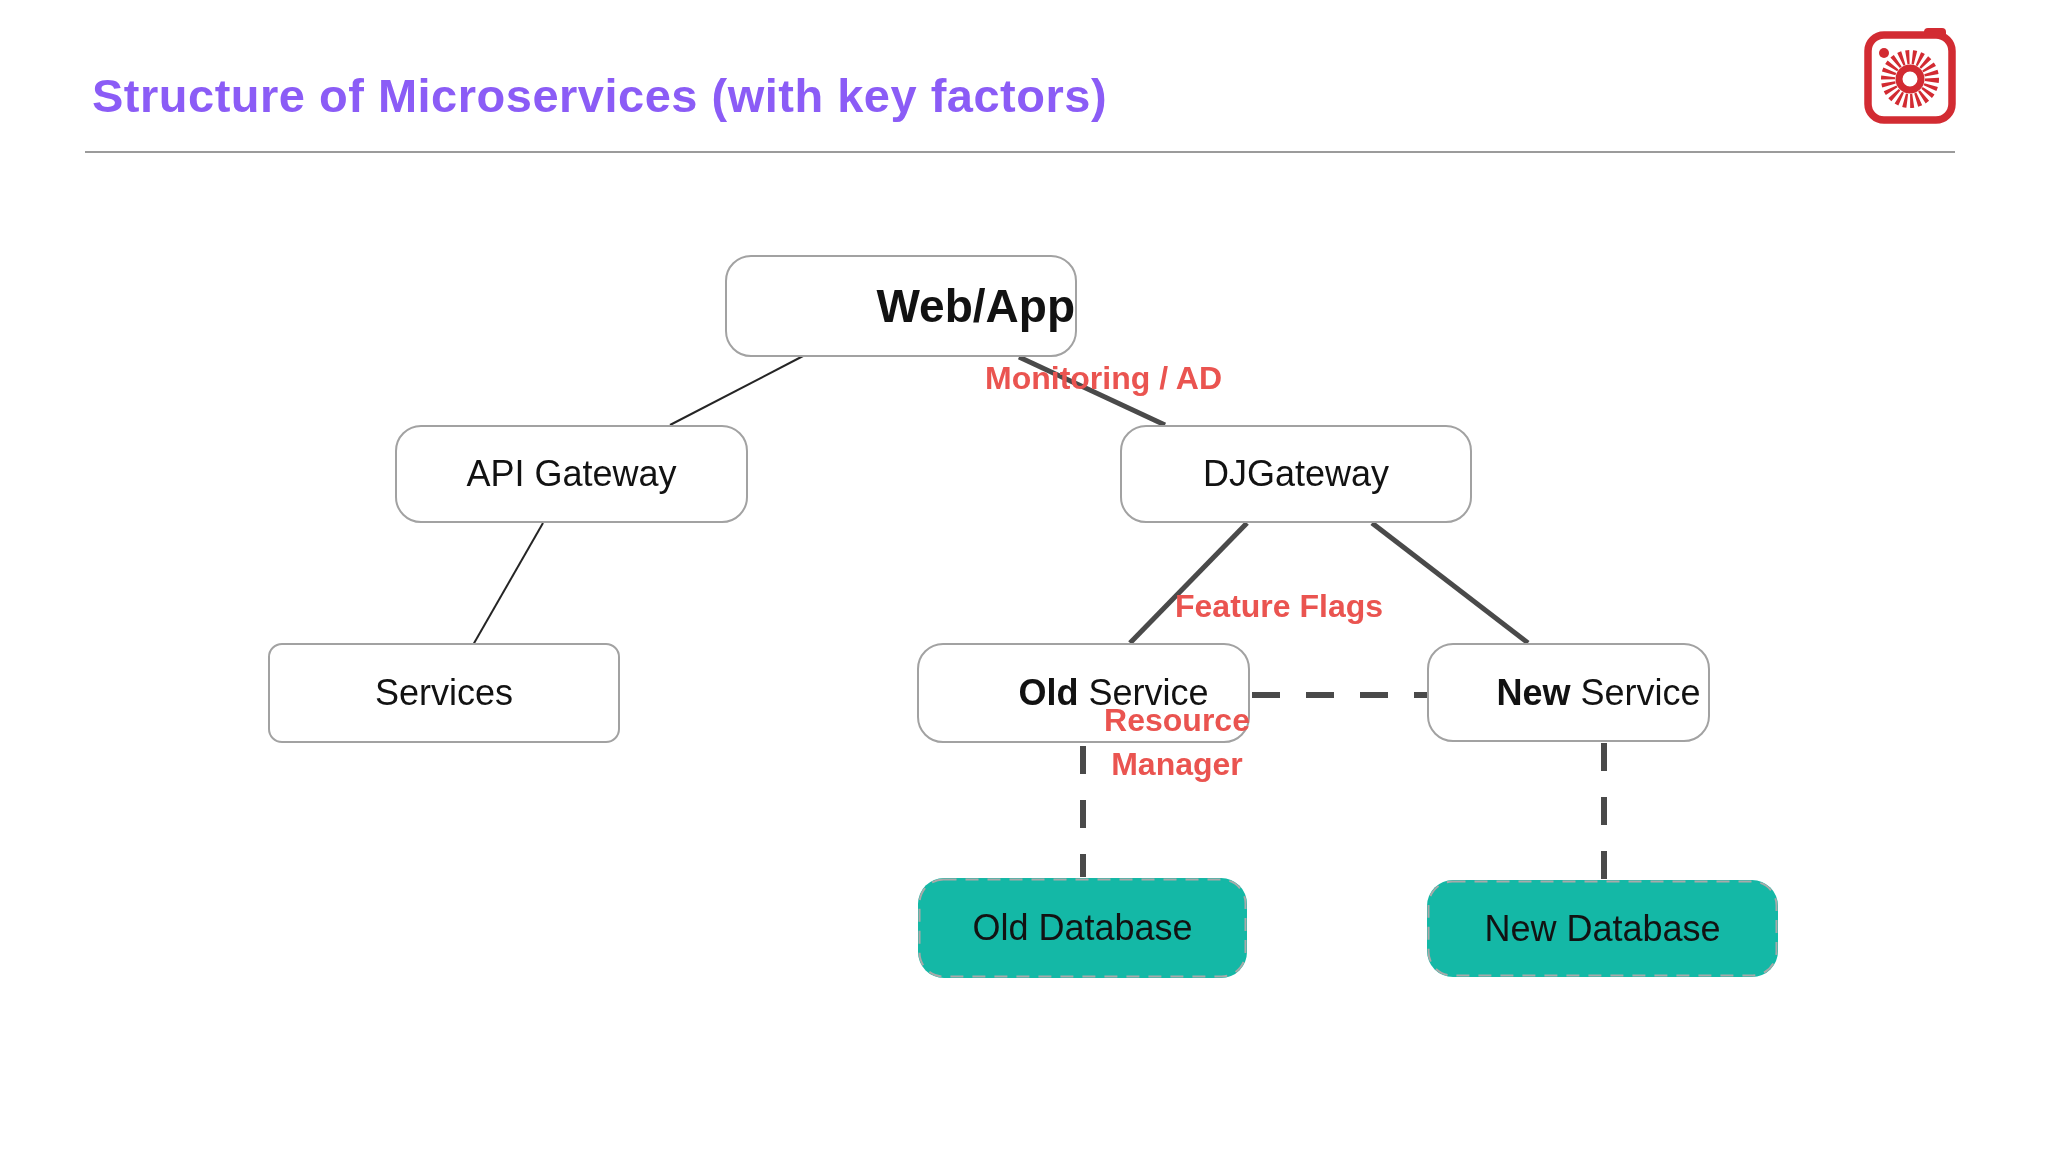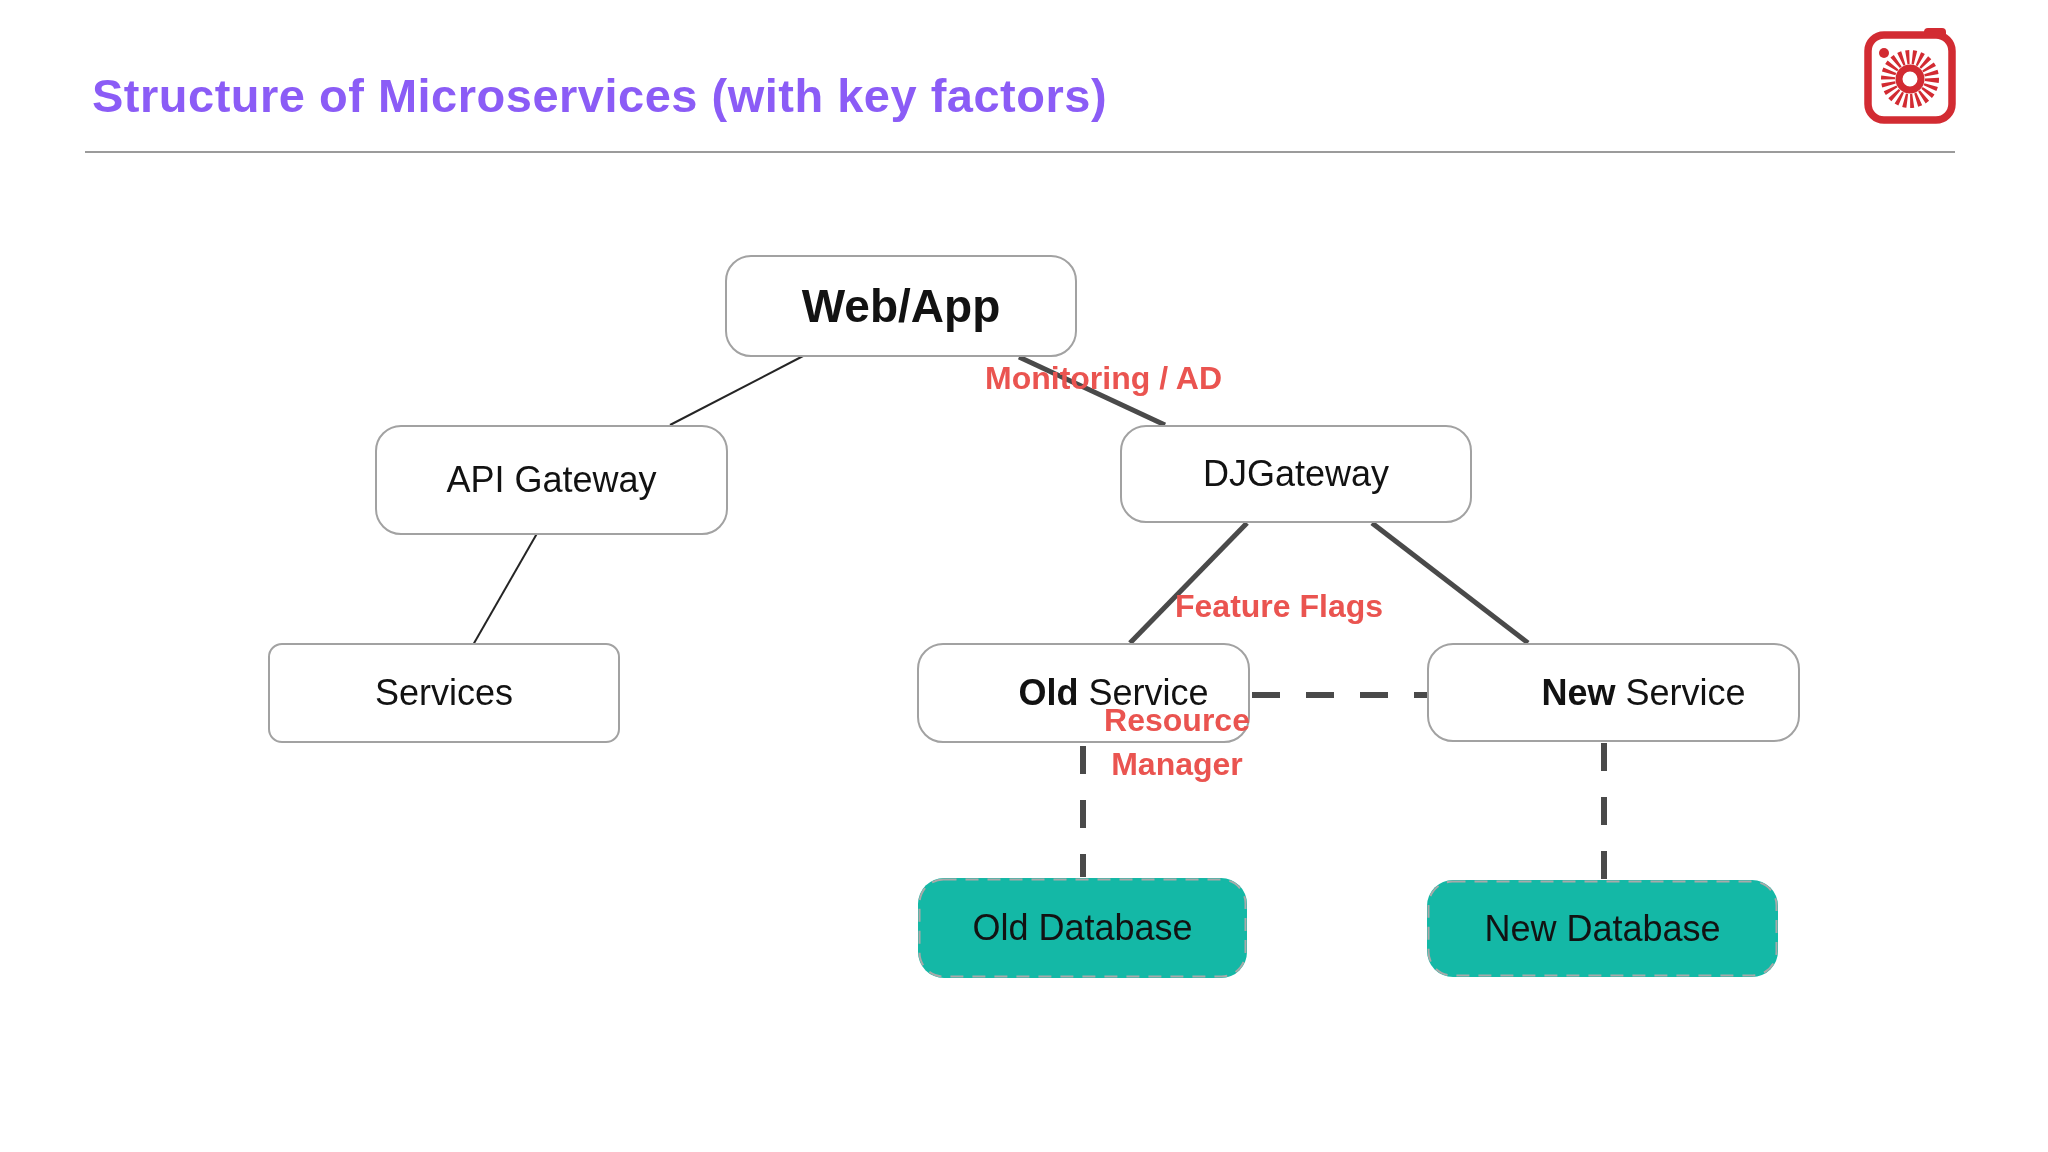--- a/index.html
+++ b/index.html
@@ -114,43 +114,43 @@
     <line class="edge-thin" x1="805" y1="355" x2="670" y2="425"></line>
     <line class="edge-thin" x1="543" y1="523" x2="473" y2="645"></line>
     <line class="edge-thick" x1="1019" y1="357" x2="1165" y2="425"></line>
     <line class="edge-thick" x1="1247" y1="523" x2="1130" y2="643"></line>
     <line class="edge-thick" x1="1372" y1="523" x2="1528" y2="643"></line>
     <line class="edge-dashed" x1="1252" y1="695" x2="1427" y2="695"></line>
     <line class="edge-dashed" x1="1083" y1="746" x2="1083" y2="877"></line>
     <line class="edge-dashed" x1="1604" y1="743" x2="1604" y2="879"></line>
   </svg>
 
-  <div class="node title-node" style="left:725px; top:255px; width:352px; height:102px;">
+  <div class="node title-node" style="left:725px; top:255px; width:352px; height:102px;justify-content:flex-end;">
     <span class="lbl">Web/App</span>
   </div>
 
-  <div class="node" style="left:375px; top:425px; width:353px; height:110px;">
+  <div class="node" style="left:395px; top:425px; width:353px; height:98px;">
     <span class="lbl">API Gateway</span>
   </div>
 
   <div class="node" style="left:1120px; top:425px; width:352px; height:98px;">
     <span class="lbl">DJGateway</span>
   </div>
 
   <div class="node" style="left:268px; top:643px; width:352px; height:100px;border-radius:14px;">
     <span class="lbl">Services</span>
   </div>
 
   <div class="node" style="left:917px; top:643px; width:333px; height:100px;">
     <span class="lbl">
       <span class="label-bold">Old</span><span> Service</span>
     </span>
   </div>
 
-  <div class="node" style="left:1427px; top:643px; width:373px; height:99px;">
+  <div class="node" style="left:1427px; top:643px; width:283px; height:99px;">
     <span class="lbl">
       <span class="label-bold">New</span><span> Service</span>
     </span>
   </div>
 
   <div class="node db" style="left:918px; top:878px; width:329px; height:100px;">
     <svg viewBox="0 0 329 100" preserveAspectRatio="none">
       <rect x="1.5" y="1.5" width="326" height="97" rx="24" fill="none" stroke="#a9a9a9" stroke-width="2" stroke-dasharray="13 9"></rect>
     </svg>
     <span class="lbl">Old Database</span>

